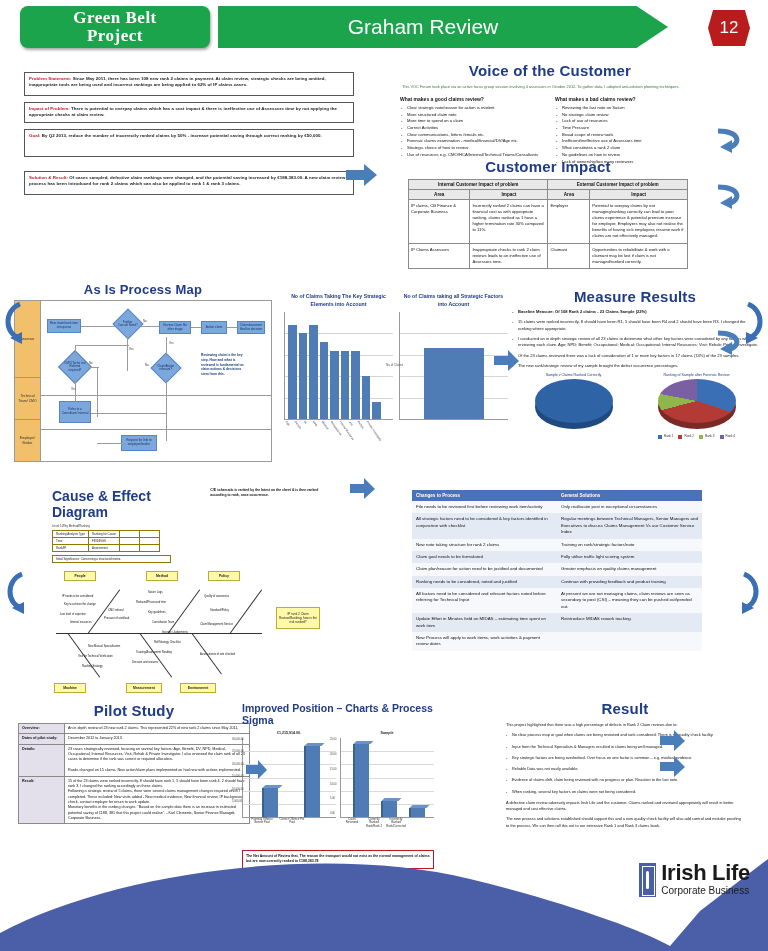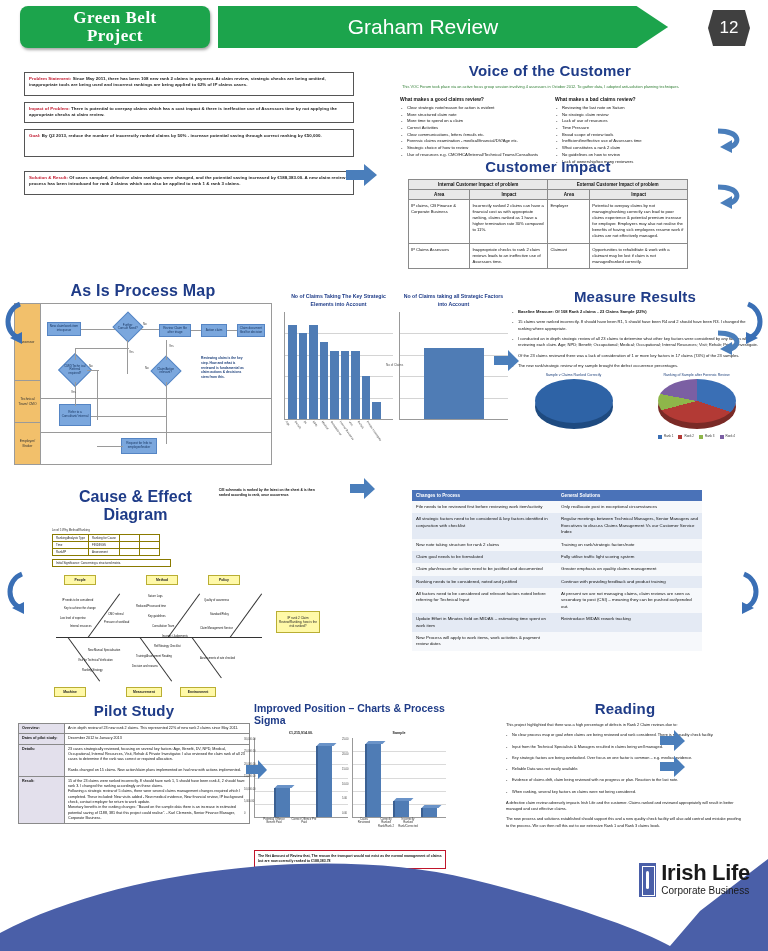--- a/index.html
+++ b/index.html
@@ -26,28 +26,28 @@
   .hdr-banner {
     position: absolute; left: 218px; top: 6px; width: 450px; height: 42px;
     background: #1CA44C;
     clip-path: polygon(0 0, 93% 0, 100% 50%, 93% 100%, 0 100%);
     box-shadow: 1px 2px 3px rgba(0,0,0,.25);
     display: flex; align-items: center; justify-content: center;
   }
   .hdr-banner span { color: #fff; font-size: 21px; font-weight: normal; padding-right: 40px; }
   .hdr-num {
     position: absolute; left: 708px; top: 10px; width: 42px; height: 36px;
-    background: #404040; color: #fff; font-size: 17px;
+    background: #b91c1c; color: #fff; font-size: 17px;
     display:flex; align-items:center; justify-content:center;
     clip-path: polygon(12% 0,88% 0,100% 50%,88% 100%,12% 100%,0 50%);
     text-align: center;
   }
 
   
-  .sec-title { font-size: 16px; font-weight: bold; color: #1F3C88; text-align: center; letter-spacing: .2px; }
+  .sec-title { font-size: 13px; font-weight: bold; color: #1F3C88; text-align: center; letter-spacing: .2px; }
   .sec-title.big { font-size: 15px; }
 
   
   #exec { position: absolute; left: 24px; top: 64px; width: 330px; }
   .exec-box {
     border: 1px solid #555; background: #fff; padding: 3px 4px;
     font-size: 4.4px; line-height: 1.45; color: #1a1a1a; font-weight: bold;
     margin-bottom: 6px; letter-spacing: .05px;
   }
   .exec-lbl { color: #C0152B; font-weight: bold; }
@@ -114,21 +114,21 @@
   .pie-h { font-size:3.6px; color:#1c3f7a; margin-bottom:2px; }
   .pie3d { position:relative; width:78px; height:52px; margin:0 auto; }
   .pie3d .base { position:absolute; left:0; top:6px; width:78px; height:44px; border-radius:50%;
                  background:#2E63A6; }
   .pie3d .topface { position:absolute; left:0; top:0; width:78px; height:44px; border-radius:50%; }
   .pie-legend { margin-top:3px; font-size:3px; color:#333; display:flex; justify-content:center; gap:5px; }
   .pie-legend i { display:inline-block; width:4px; height:4px; margin-right:2px; vertical-align:middle; }
 
   
   #cause { position: absolute; left: 52px; top: 488px; width: 268px; }
-  .ce-title { font-size:16px; font-weight:bold; color:#1F3C88; font-family:"Liberation Sans", sans-serif;text-align:center; }
+  .ce-title { font-size:14px; font-weight:bold; color:#1F3C88; font-family:"Liberation Sans", sans-serif; }
   .ce-note { font-size:3.4px; color:#111; font-weight:bold; line-height:1.5; }
   .ce-head { display:flex; justify-content:space-between; align-items:flex-start; }
   .ce-minitbl { margin-top:4px; font-size:2.9px; }
   .ce-minitbl table { border-collapse:collapse; }
   .ce-minitbl td { border:1px solid #8a7a00; padding:1px 3px; color:#222; }
   .ce-cap { font-size:2.9px; color:#333; margin-bottom:2px; }
   .fish { position:relative; height:128px; margin-top:6px; }
   .fb { position:absolute; background:#FFF9A8; border:1px solid #b9ae33; font-size:3.4px;
         text-align:center; padding:2px 1px; color:#222; font-weight:bold; }
   .fline { position:absolute; background:#333; height:1px; transform-origin:left center; }
@@ -144,21 +144,21 @@
   table.imp tr.alt td { background:#E4EAF4; }
   table.imp tr td { background:#F6F8FB; }
 
   
   #pilot { position: absolute; left: 18px; top: 702px; width: 232px; }
   table.ps { border-collapse:collapse; width:100%; margin-top:4px; }
   table.ps td { border:1px solid #8a8a8a; font-size:3.7px; padding:2px 3px; line-height:1.45; color:#111; vertical-align:top; }
   table.ps td.k { background:#E3E0EC; width:46px; font-weight:bold; }
 
   
-  #improved { position: absolute; left: 254px; top: 702px; width: 192px; }
+  #improved { position: absolute; left: 242px; top: 702px; width: 192px; }
   .ip-title { font-size:10.5px; font-weight:bold; color:#1F3C88; }
   .ip-charts { display:flex; gap:4px; margin-top:5px; }
   .ip-card { flex:1; }
   .ip-h { font-size:3.6px; font-weight:bold; color:#222; text-align:center; margin-bottom:3px; }
   .ip-plot { position:relative; height:80px; border-left:1px solid #999; border-bottom:1px solid #999; }
   .ip-grid { position:absolute; left:0; right:0; height:1px; background:#dadada; }
   .ip-bars { position:absolute; left:6px; right:3px; top:0; bottom:0; display:flex; align-items:flex-end;
              justify-content:space-around; }
   .ip-bar { width:16px; background:#4F7CB5; border-left:2px solid #3B6092; position:relative; }
   .ip-bar:after { content:""; position:absolute; left:0; right:-3px; top:-3px; height:3px; background:#6A93C8;
@@ -638,21 +638,21 @@
             <div class="ip-xt" style="left: 2px; top: 0px; width: 20px;">Cases Reviewed</div>
             <div class="ip-xt" style="left: 24px; top: 0px; width: 20px;">Correctly Ranked Rank/Rank 2</div>
             <div class="ip-xt" style="left: 46px; top: 0px; width: 20px;">Incorrectly Ranked Rank/Corrected</div>
           </div>
       </div>
     </div>
     <div class="ip-foot">The Net Amount of Review that, The reason the transport would not exist as the normal management of claims but are now correctly ranked to €188,383.78</div>
   </div>
 
   <div id="summary">
-    <div class="sec-title big">Reading</div>
+    <div class="sec-title big">Result</div>
     <div style="height:5px"></div>
     <div class="sm-p">This project highlighted that there was a high percentage of defects in Rank 2 Claim reviews due to:</div>
     <ul class="sm-list">
       <li>No clear process map or goal when claims are being reviewed and rank considered. There is no quality check facility.</li>
       <li>Input from the Technical Specialists &amp; Managers resulted in claims being well managed.</li>
       <li>Key strategic factors are being overlooked. Over focus on one factor is common – e.g. medical evidence.</li>
       <li>Reliable Data was not easily available.</li>
       <li>Evidence of claims drift, claim being reviewed with no progress or plan. Reaction to the last note.</li>
       <li>When ranking, several key factors on claims were not being considered.</li>
     </ul>

